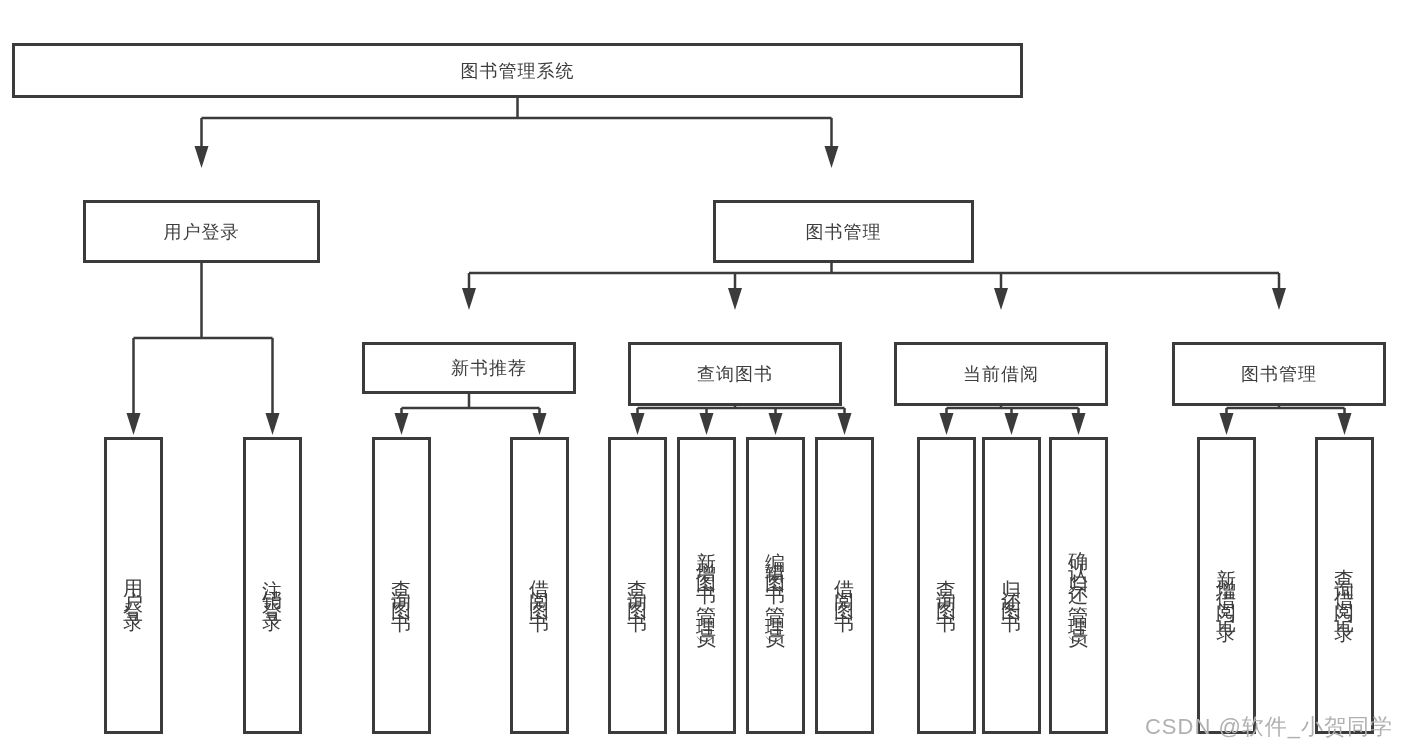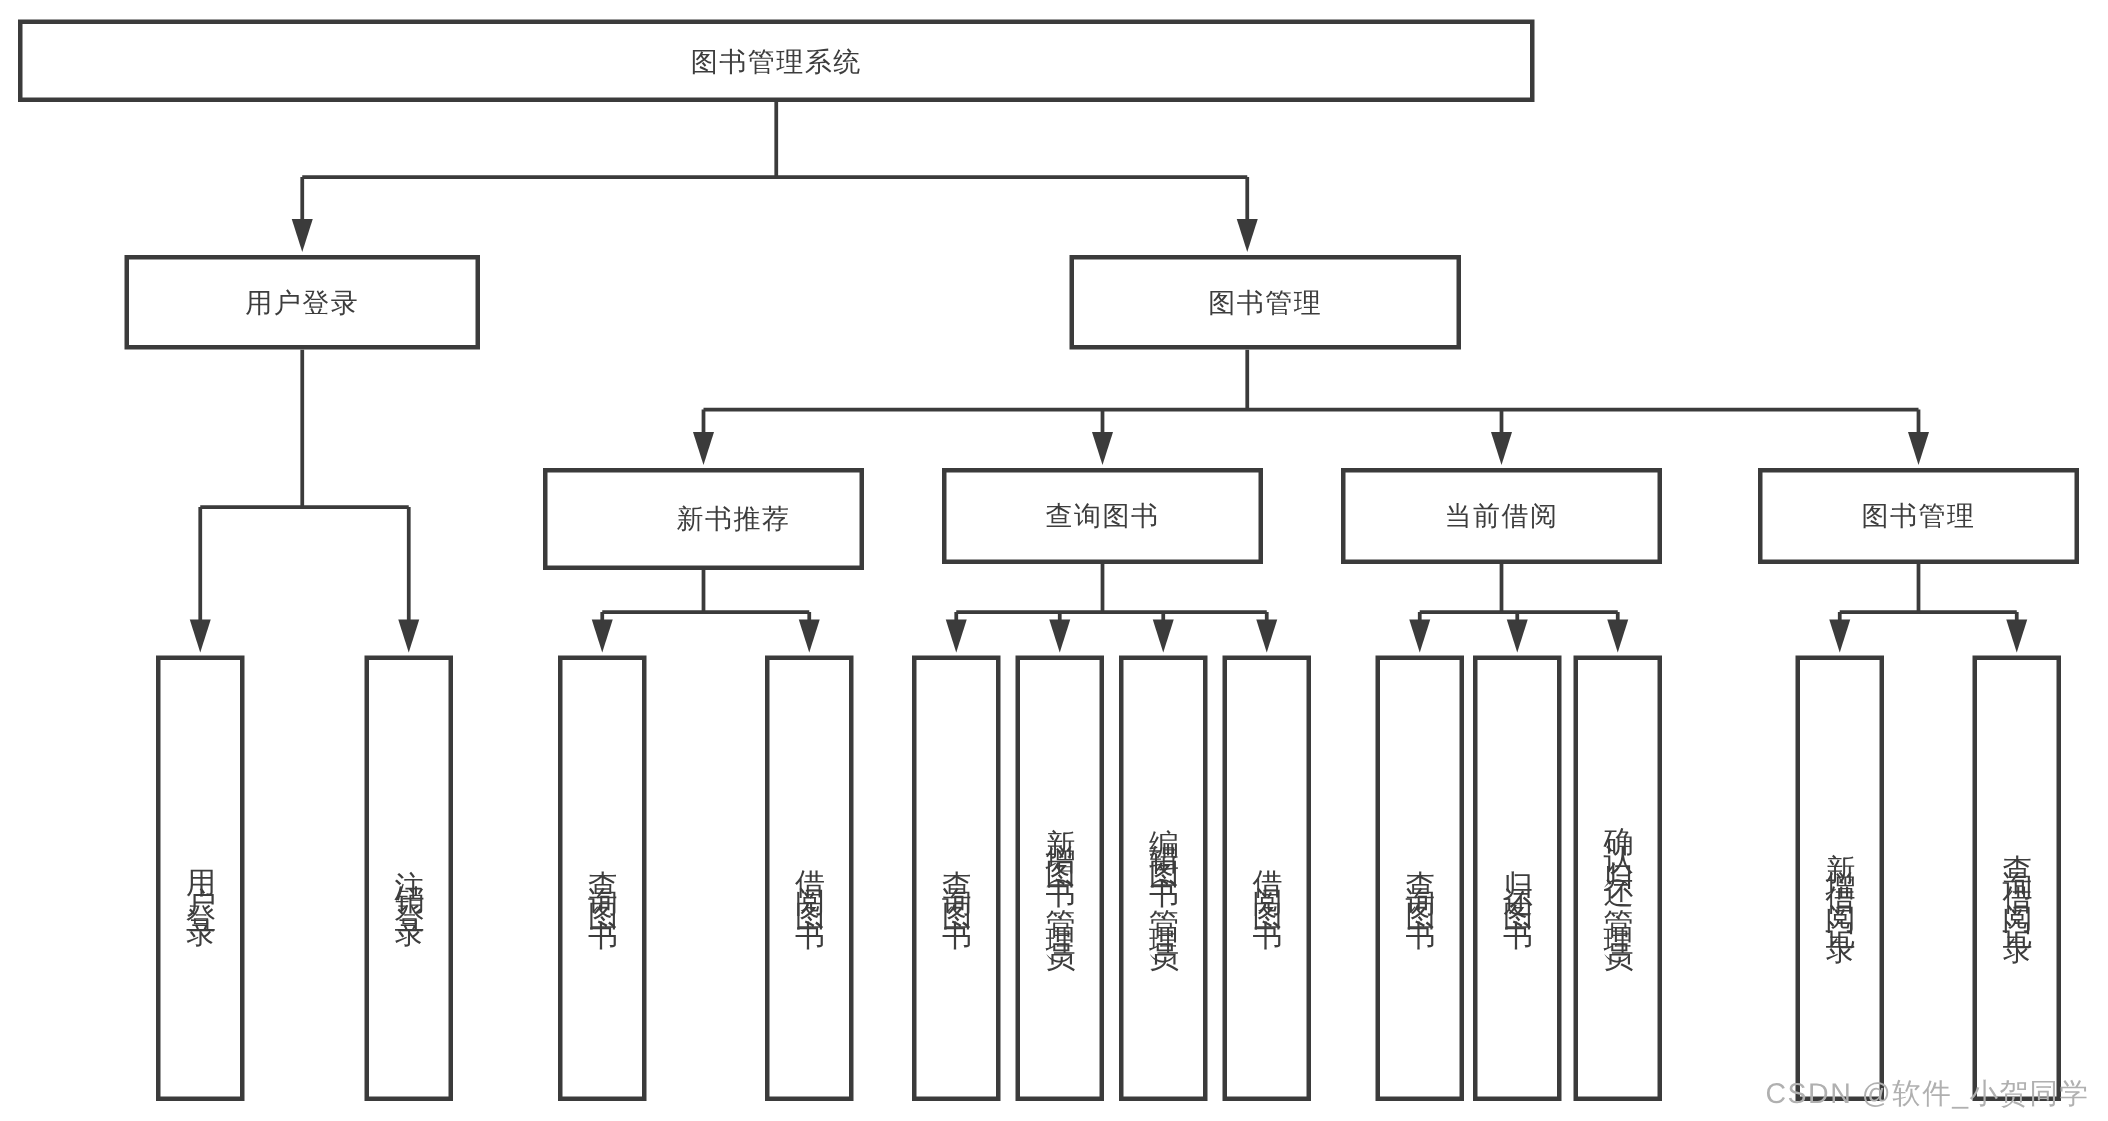--- a/index.html
+++ b/index.html
@@ -4,33 +4,33 @@
 <style>
   html,body{margin:0;padding:0;background:#ffffff;}
   .stage{
     position:relative;width:1405px;height:747px;background:#ffffff;overflow:hidden;
     font-family:"Liberation Sans","DejaVu Sans",sans-serif;
   }
   .connectors{position:absolute;left:0;top:0;width:1405px;height:747px;}
   .node{
     position:absolute;box-sizing:border-box;background:#ffffff;
     border:3px solid #3b3b3b;display:flex;align-items:center;justify-content:center;
-    font-size:18px;color:#3d3d3d;letter-spacing:1px;white-space:nowrap;z-index:2;
+    font-size:18px;color:#3d3d3d;letter-spacing:1px;white-space:nowrap;z-index:2;margin-top:30px;
   }
   .vnode{
     position:absolute;box-sizing:border-box;background:#ffffff;
     border:3px solid #3b3b3b;display:flex;align-items:center;justify-content:center;
     color:#3d3d3d;z-index:2;
   }
   .vtext{
     writing-mode:vertical-rl;text-orientation:mixed;
     font-size:20px;line-height:1;letter-spacing:11px;white-space:nowrap;
   }
   .watermark{
-    position:absolute;right:12px;bottom:5px;font-size:19px;color:#b0b0b0;
+    position:absolute;right:12px;bottom:5px;font-size:22px;color:#b0b0b0;
     z-index:5;letter-spacing:1px;white-space:nowrap;
   }
 </style>
 </head>
 <body>
 
 <div class="stage">
 
   <svg class="connectors" viewBox="0 0 1405 747" xmlns="http://www.w3.org/2000/svg">
     <g stroke="#3b3b3b" stroke-width="2.5" fill="none">
@@ -83,21 +83,21 @@
     <span>图书管理系统</span>
   </div>
 
   <div class="node" style="left:83px;top:170px;width:237px;height:63px;">
     <span>用户登录</span>
   </div>
   <div class="node" style="left:713px;top:170px;width:261px;height:63px;">
     <span>图书管理</span>
   </div>
 
-  <div class="node" style="left:362px;top:312px;width:214px;height:68px;padding-left:40px;">
+  <div class="node" style="left:362px;top:312px;width:214px;height:52px;padding-left:40px;">
     <span>新书推荐</span>
   </div>
   <div class="node" style="left:628px;top:312px;width:214px;height:64px;">
     <span>查询图书</span>
   </div>
   <div class="node" style="left:894px;top:312px;width:214px;height:64px;">
     <span>当前借阅</span>
   </div>
   <div class="node" style="left:1172px;top:312px;width:214px;height:64px;">
     <span>图书管理</span>

